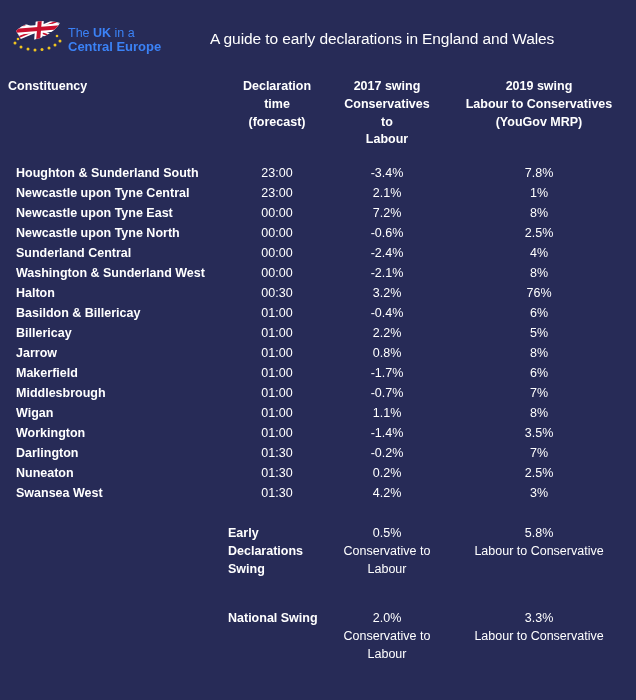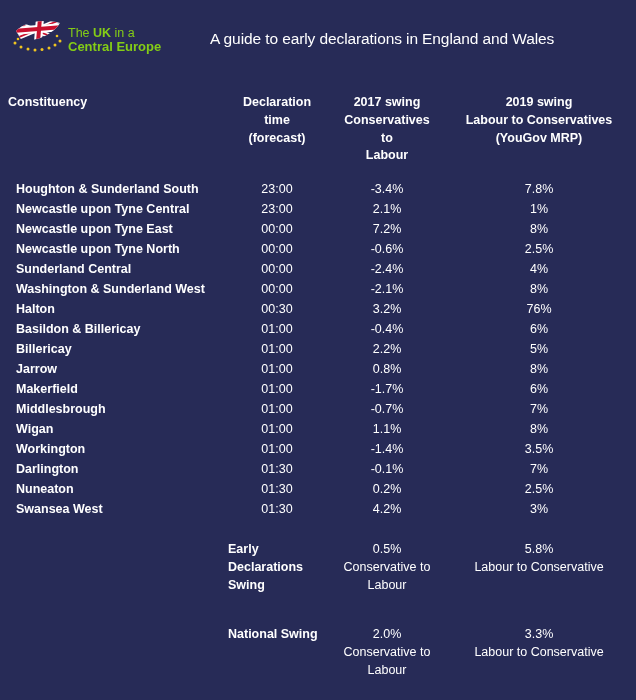--- a/index.html
+++ b/index.html
@@ -34,41 +34,40 @@
     height: 44px;
     position: relative;
     flex: 0 0 56px;
   }
 
   #logo-text {
     margin-left: 2px;
     line-height: 1.12;
     padding-top: 2px;
   }
-  .logo-line { font-size: 12.5px; white-space: nowrap; color:#84cc16; }
+  .logo-line { font-size: 12.5px; white-space: nowrap; color:#3b82f6; }
   .logo-line-1 { font-weight: 400; }
   .logo-line-2 { font-weight: 700; font-size: 13px; }
   .lt-bold { font-weight: 700; }
   .lt-reg  { font-weight: 400; }
 
   #page-title {
     font-size: 15.5px;
     font-weight: 400;
     letter-spacing: -0.1px;
     white-space: nowrap;
     margin-left: 20px;
     text-align: right;
   }
 
   
   #data-table {
     width: 636px;
     border-collapse: collapse;
     table-layout: fixed;
-    margin-top: 16px;
   }
   #data-table col.c-name { width: 222px; }
   #data-table col.c-time { width: 110px; }
   #data-table col.c-s17  { width: 110px; }
   #data-table col.c-s19  { width: 194px; }
 
   thead th {
     font-size: 12.5px;
     font-weight: 700;
     vertical-align: top;
@@ -265,21 +264,21 @@
       </tr>
       <tr>
         <td class="t-name">Workington</td>
         <td class="t-time">01:00</td>
         <td class="t-s17">-1.4%</td>
         <td class="t-s19">3.5%</td>
       </tr>
       <tr>
         <td class="t-name">Darlington</td>
         <td class="t-time">01:30</td>
-        <td class="t-s17">-0.1%</td>
+        <td class="t-s17">-0.2%</td>
         <td class="t-s19">7%</td>
       </tr>
       <tr>
         <td class="t-name">Nuneaton</td>
         <td class="t-time">01:30</td>
         <td class="t-s17">0.2%</td>
         <td class="t-s19">2.5%</td>
       </tr>
       <tr>
         <td class="t-name">Swansea West</td>

